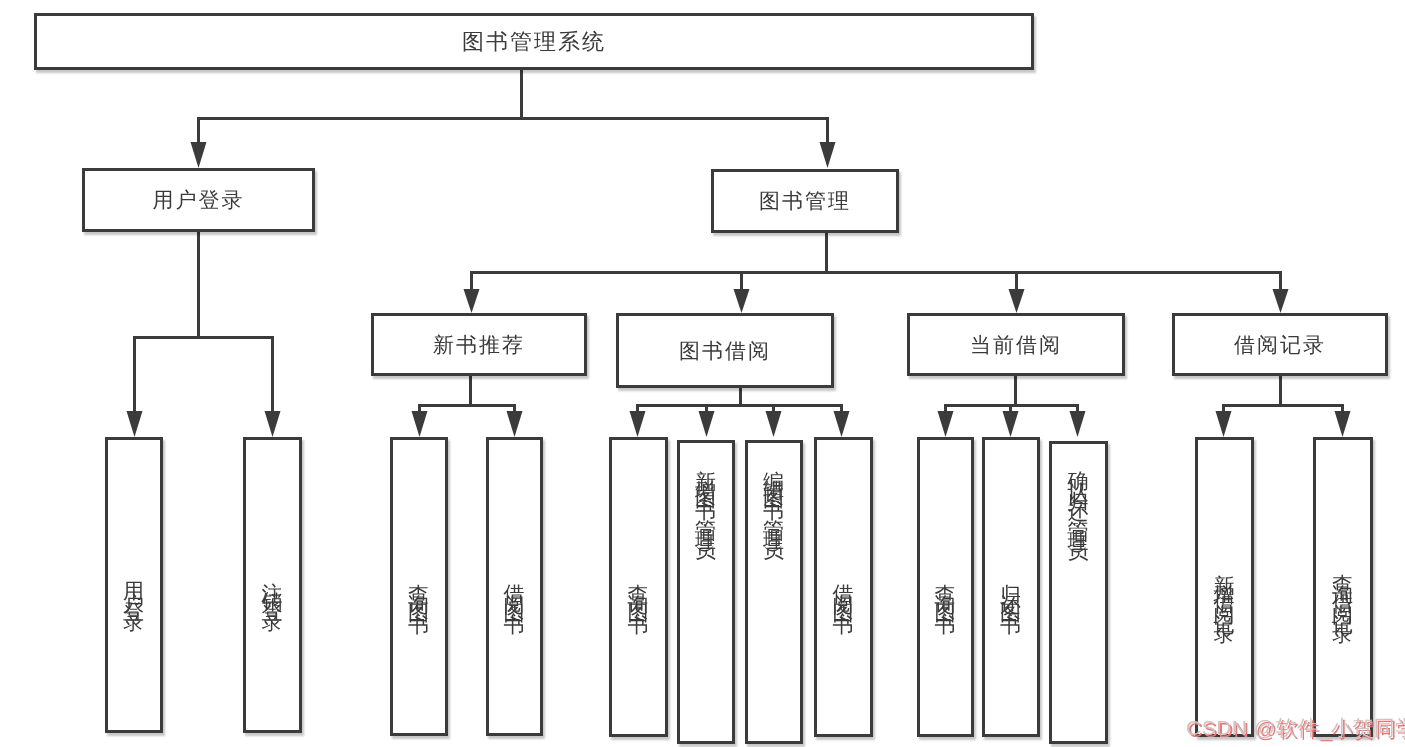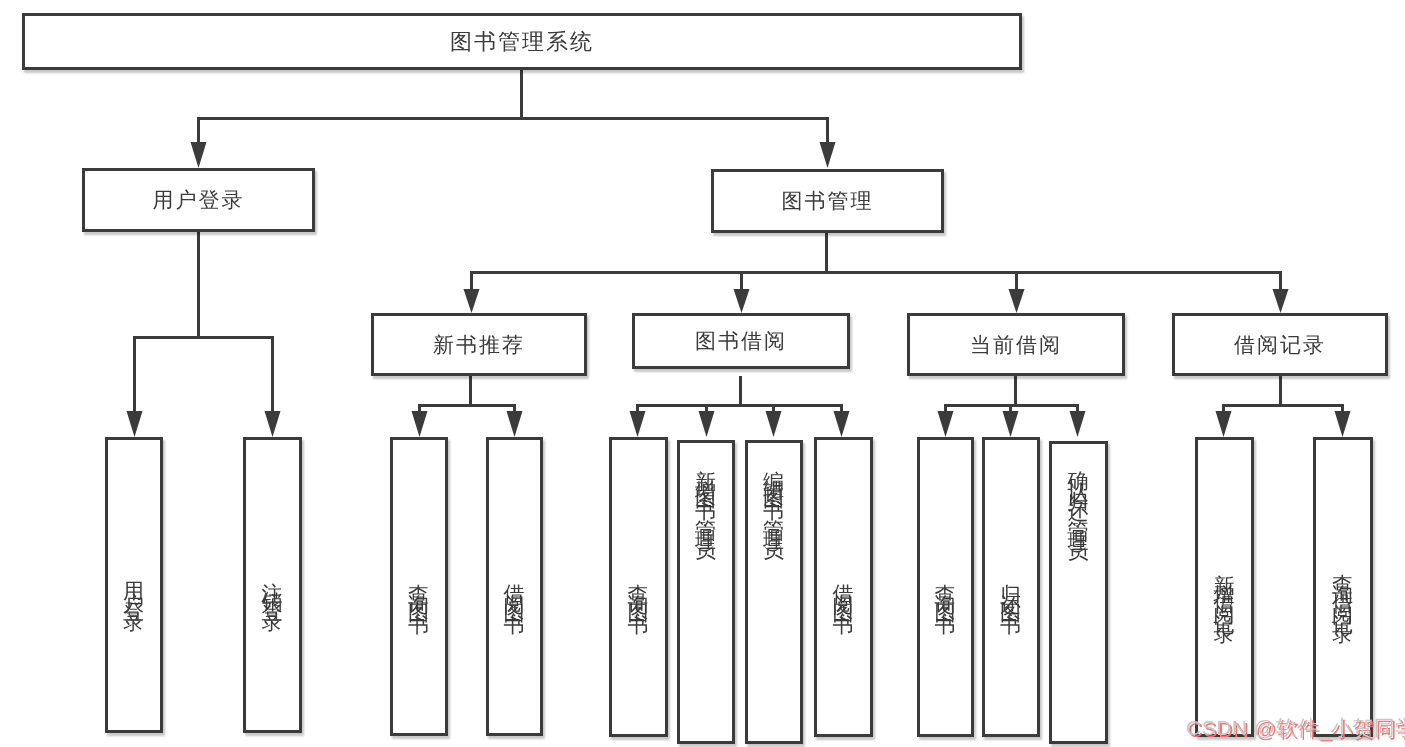--- a/index.html
+++ b/index.html
@@ -8,21 +8,21 @@
     font-family:"Liberation Sans","DejaVu Sans",sans-serif;
     color:#3a3a3a; overflow:hidden;
   }
   .box {
     position:absolute; box-sizing:border-box;
     border:3px solid #3b3b3b; background:#ffffff;
     display:flex; align-items:center; justify-content:center;
     font-size:21px; letter-spacing:2px;
     box-shadow:2px 3px 2px rgba(0,0,0,0.22);
   }
-  .root-box { font-size:22px; }
+  .root-box { font-size:22px;margin-left:12px; }
   .vbox {
     position:absolute; box-sizing:border-box;
     border:3px solid #3b3b3b; background:#ffffff;
     display:flex; justify-content:center; align-items:center;
     box-shadow:2px 3px 2px rgba(0,0,0,0.22);
   }
   .vbox.vtop { align-items:flex-start; padding-top:10px; }
   .vlabel {
     writing-mode:vertical-rl; text-orientation:mixed;
     font-size:21px; line-height:1; letter-spacing:10px;
@@ -78,28 +78,28 @@
     <polygon points="1334.5,411 1350.5,411 1342.5,437"></polygon>
   </svg>
 
   <div class="box root-box" style="left:22px;top:13px;width:1000px;height:57px;">
     <span>图书管理系统</span>
   </div>
 
   <div class="box" style="left:82px;top:168px;width:233px;height:64px;">
     <span>用户登录</span>
   </div>
-  <div class="box" style="left:711px;top:169px;width:233px;height:64px;">
+  <div class="box" style="left:711px;top:169px;width:188px;height:64px;">
     <span>图书管理</span>
   </div>
 
   <div class="box" style="left:363px;top:313px;width:216px;height:63px;margin-left:8px;">
     <span>新书推荐</span>
   </div>
-  <div class="box" style="left:632px;top:313px;width:218px;height:56px;">
+  <div class="box" style="left:616px;top:313px;width:218px;height:75px;">
     <span>图书借阅</span>
   </div>
   <div class="box" style="left:907px;top:313px;width:218px;height:63px;">
     <span>当前借阅</span>
   </div>
   <div class="box" style="left:1172px;top:313px;width:216px;height:63px;">
     <span>借阅记录</span>
   </div>
 
   <div class="vbox" style="left:105px;top:437px;width:58px;height:296px;">

